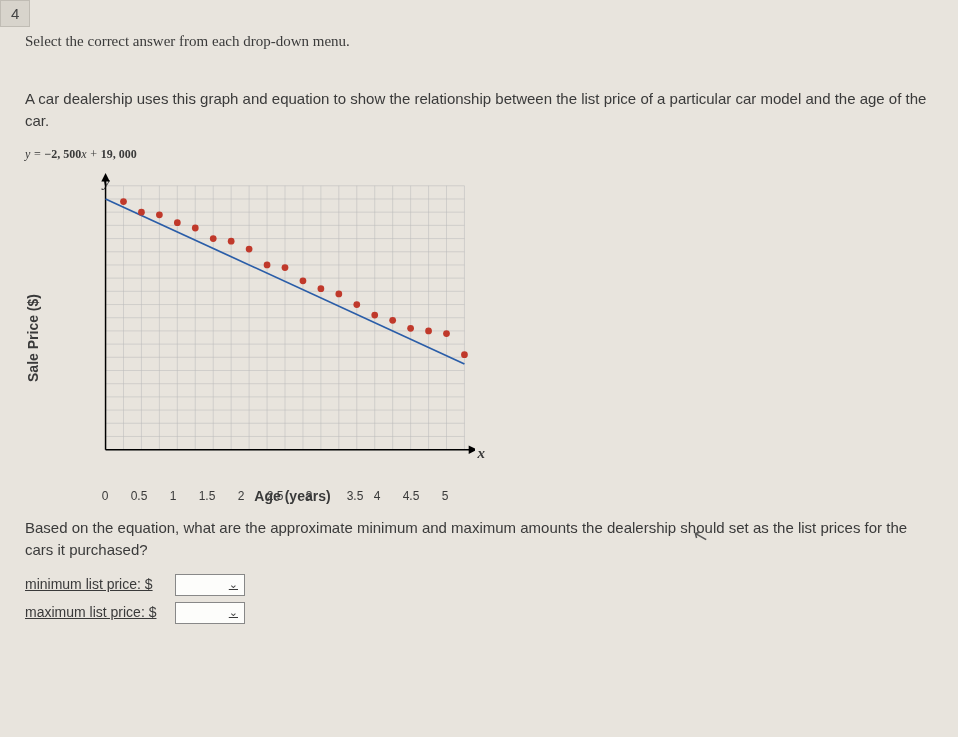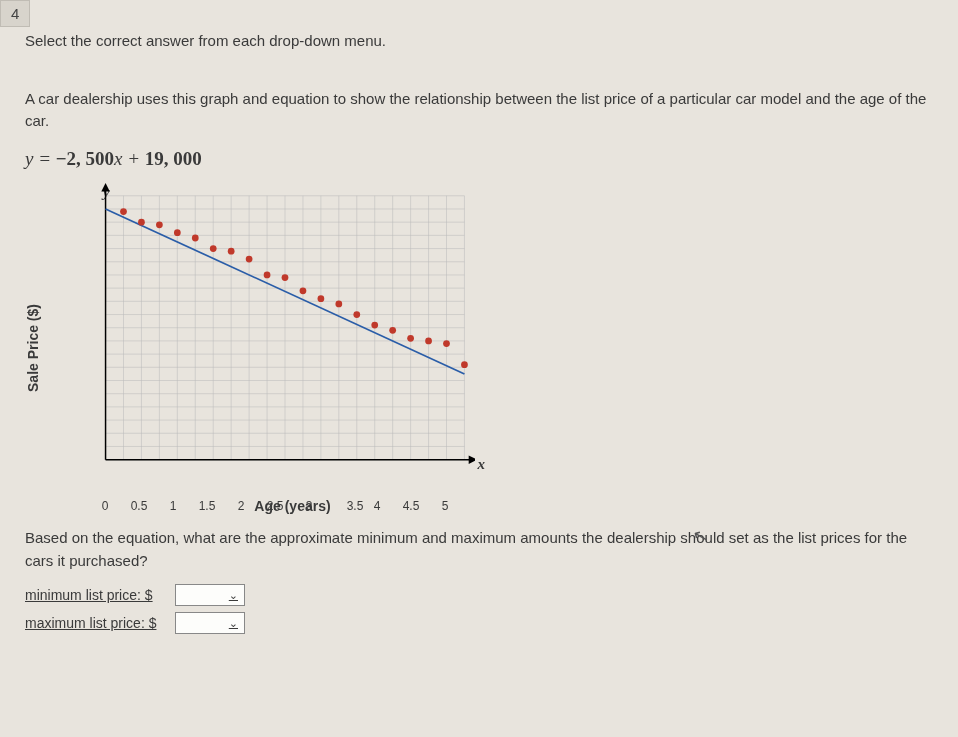--- a/index.html
+++ b/index.html
@@ -21,26 +21,26 @@
     font-size: 15px;
     color: #444;
     border: 1px solid #c0bcb4;
   }
   .content {
     padding: 30px 20px 10px 25px;
     font-size: 15px;
     line-height: 1.5;
     color: #3a3a3a;
   }
-  .instruction { margin-bottom: 14px; }
+  .instruction { margin-bottom: 14px; font-family: Liberation Serif, serif; }
   .context { margin-bottom: 12px; margin-top: 35px; }
   .equation {
     font-family: "Times New Roman", serif;
     font-style: italic;
-    font-size: 19px;
+    font-size: 12px;
     margin-bottom: 10px;
   }
   .equation .num { font-style: normal; font-weight: bold; }
   .chart-wrap { position: relative; width: 450px; height: 330px; margin: 8px 0 10px 20px; }
   .y-axis-label {
     position: absolute;
     left: -12px;
     top: 50%;
     transform: translate(-50%,-50%) rotate(-90deg);
     font-weight: bold;

